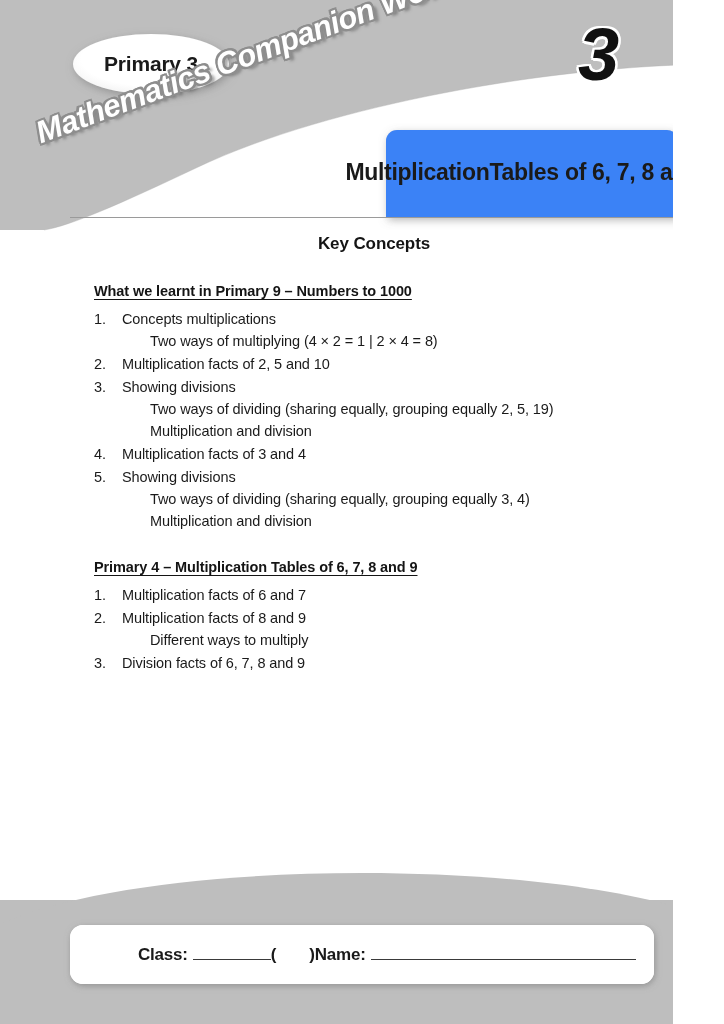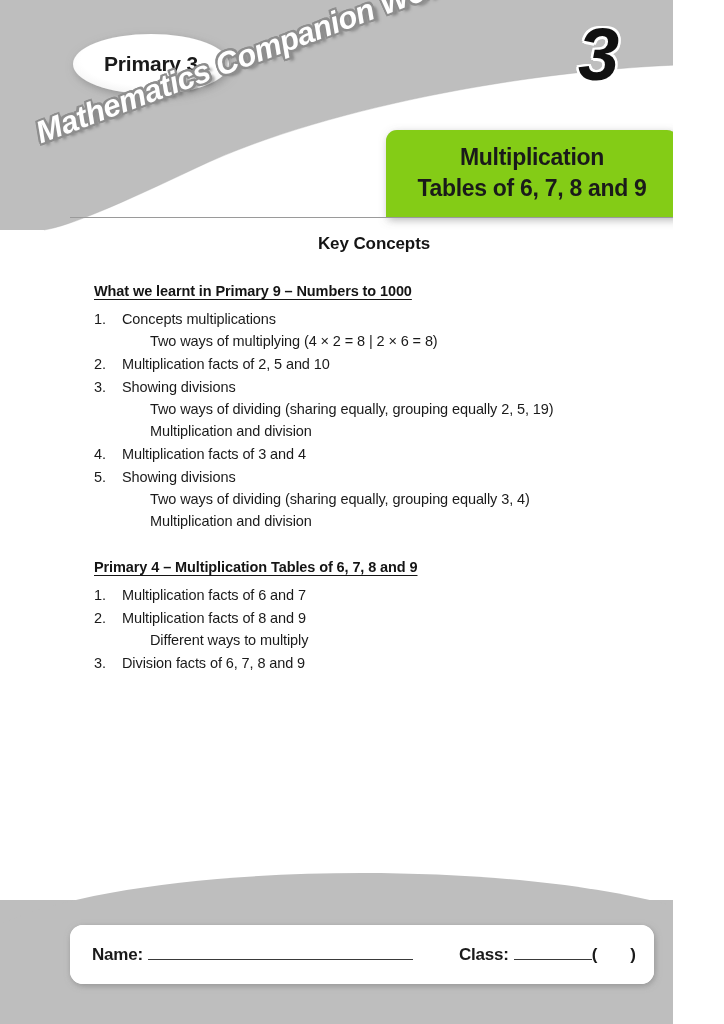--- a/index.html
+++ b/index.html
@@ -89,24 +89,24 @@
       2px 2px 0 #ffffff, -2px 2px 0 #ffffff,
       2px -2px 0 #ffffff, -2px -2px 0 #ffffff;
   }
 
   #title-plate {
     position: absolute;
     left: 386px;
     top: 130px;
     width: 292px;
     height: 87px;
-    background: #84cc16;
+    background: #3b82f6;
     border-radius: 11px 11px 0 0;
     display: flex;
-    flex-direction: column;
+    flex-direction: row;
     align-items: center;
     justify-content: center;
     box-sizing: border-box;
     padding-bottom: 2px;
   }
   #title-plate .plate-line {
     font-size: 23px;
     font-weight: bold;
     color: #1a1a1a;
     line-height: 31px;
@@ -294,21 +294,21 @@
   <div id="content">
     <h1 id="key-concepts-heading">Key Concepts</h1>
 
     <div class="concept-section">
       <div class="section-heading">What we learnt in Primary 9 – Numbers to 1000</div>
       <ul class="concept-list">
         <li class="concept-item">
           <span class="item-number">1.</span>
           <span class="item-text">Concepts multiplications</span>
           <ul class="item-subs">
-            <li class="item-sub">Two ways of multiplying (4 × 2 = 8 | 2 × 6 = 8)</li>
+            <li class="item-sub">Two ways of multiplying (4 × 2 = 1 | 2 × 4 = 8)</li>
           </ul>
         </li>
         <li class="concept-item">
           <span class="item-number">2.</span>
           <span class="item-text">Multiplication facts of 2, 5 and 10</span>
         </li>
         <li class="concept-item">
           <span class="item-number">3.</span>
           <span class="item-text">Showing divisions</span>
           <ul class="item-subs">
@@ -347,25 +347,25 @@
         </li>
         <li class="concept-item">
           <span class="item-number">3.</span>
           <span class="item-text">Division facts of 6, 7, 8 and 9</span>
         </li>
       </ul>
     </div>
   </div>
 
   <div id="footer-field-box">
-    <div class="field-group">
-      <span class="field-label">Name:</span>
-      <span class="field-rule name-rule"></span>
-    </div>
     <div class="field-group" id="class-group">
       <span class="field-label">Class:</span>
       <span class="field-rule class-rule"></span>
       <span class="field-paren paren-open">(</span>
       <span class="field-paren paren-close">)</span>
     </div>
+    <div class="field-group">
+      <span class="field-label">Name:</span>
+      <span class="field-rule name-rule"></span>
+    </div>
   </div>
 
 </div>
 
 </body></html>

